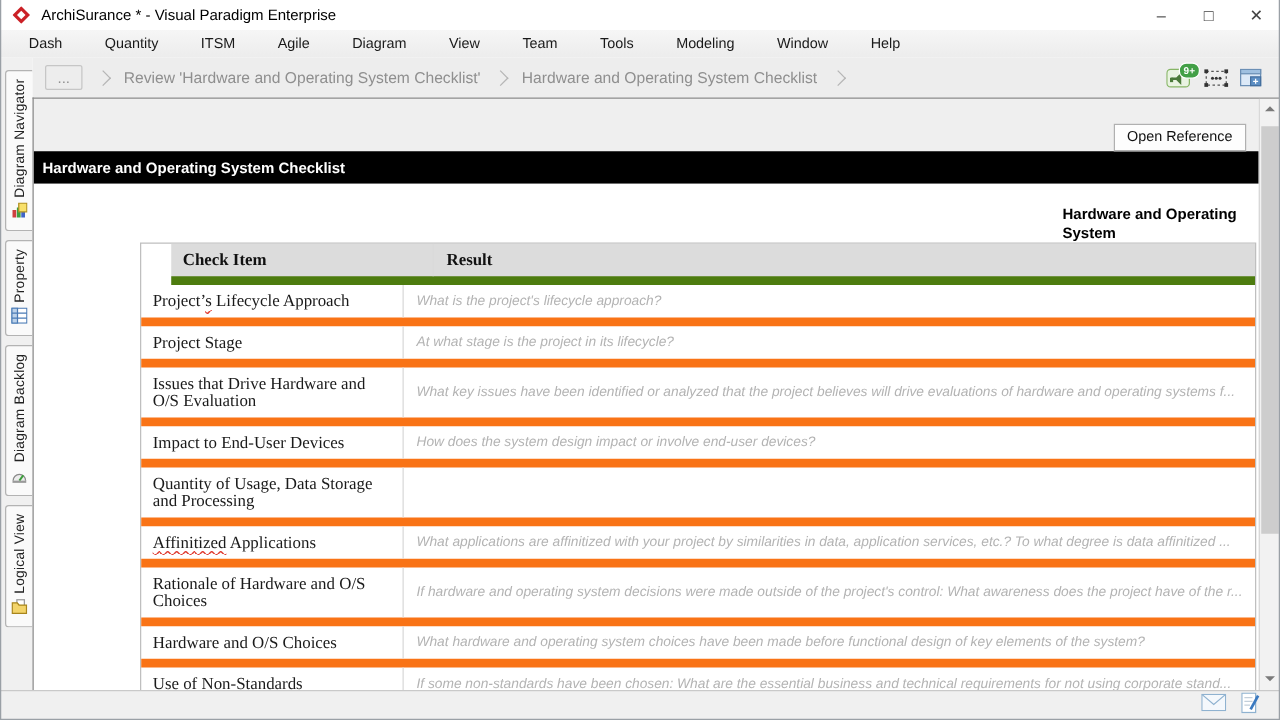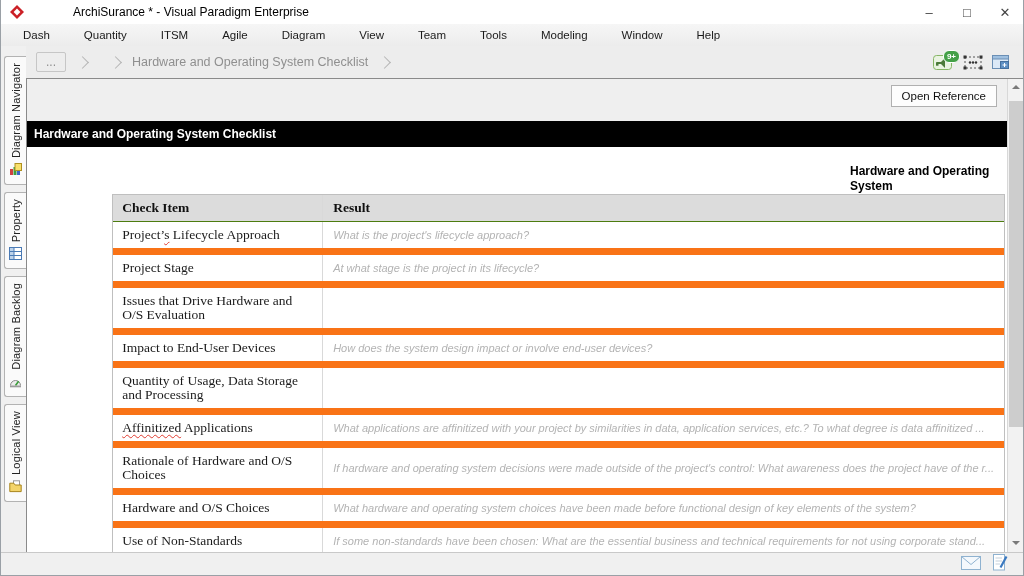--- a/index.html
+++ b/index.html
@@ -3,21 +3,21 @@
 <meta charset="utf-8">
 <style>
   * { box-sizing: border-box; margin: 0; padding: 0; }
   html,body { width:1024px; height:576px; overflow:hidden; }
   body { font-family:"Liberation Sans", sans-serif; background:#fff; position:relative; }
   .frame { position:absolute; inset:0; border:1px solid #9aa0a6; border-top:none; pointer-events:none; z-index:99; }
 
   
   .titlebar { height:24px; background:#fff; display:flex; align-items:center; }
   .logo { margin:0 9px 0 10px; display:flex; }
-  .win-title { font-size:12px; color:#000;margin-left:40px; }
+  .win-title { font-size:12px; color:#000; }
   .win-controls { margin-left:auto; display:flex; height:100%; }
   .win-btn { width:38px; display:flex; align-items:center; justify-content:center; font-size:13px; color:#444; cursor:default; }
 
   
   .menubar { height:22px; background:linear-gradient(#f6f6f6,#ececec); display:flex; align-items:center; padding-left:6px; }
   .menu-item { font-size:11.5px; color:#1a1a1a; padding:0 17px; line-height:22px; }
 
   
   .crumbbar { position:absolute; left:26px; right:0; top:46px; height:32px; background:#ededed; display:flex; align-items:center; padding:0 14px 0 10px; }
   .crumb-box { border:1px solid #c6c6c6; border-radius:2px; padding:2px 9px; font-size:12px; color:#8f8f8f; background:#ededed; }
@@ -28,30 +28,30 @@
   .badge { position:absolute; top:-4px; right:-6px; background:#43a047; color:#fff; font-size:8px; font-weight:bold; line-height:11px; padding:0 3px; border-radius:6px; border:1px solid #fff; }
 
   
   .sidebar { position:absolute; left:0; top:46px; width:26px; bottom:24px; background:#f0f0f0; display:flex; flex-direction:column; align-items:flex-end; padding-top:10px; gap:7px; }
   .side-tab { width:22px; background:#fafafa; border:1px solid #b3b3b3; border-right:none; border-radius:3px 0 0 3px; display:flex; flex-direction:column; align-items:center; padding:6px 0 4px; gap:4px; }
   .side-tab .vtext { writing-mode:vertical-rl; transform:rotate(180deg); font-size:11px; color:#222; letter-spacing:0.2px; }
 
   
   .main { position:absolute; left:26px; top:78px; right:0; bottom:24px; background:#efefef; border-top:1px solid #8a8a8a; border-left:1px solid #8a8a8a; overflow:hidden; }
   .open-ref-row { height:42px; position:relative; }
-  .open-ref { position:absolute; right:27px; top:6px; background:#fdfdfd; border:1px solid #b0b0b0; font-size:11.5px; color:#111; padding:4px 10px; font-family:"Liberation Sans",sans-serif; }
+  .open-ref { position:absolute; right:27px; top:20px; background:#fdfdfd; border:1px solid #b0b0b0; font-size:11.5px; color:#111; padding:4px 10px; font-family:"Liberation Sans",sans-serif; }
   .black-bar { height:26px; margin-right:17px; background:#000; color:#fff; font-size:12px; font-weight:bold; line-height:26px; padding-left:7px; }
   .doc-body { position:absolute; left:0; top:68px; right:17px; bottom:0; background:#fff; display:flex; align-items:flex-end; padding-top:13px;flex-direction:column; }
   .section-label { width:162px; padding:4px 6px 0 5px; font-size:12px; font-weight:bold; color:#000; line-height:15px; }
 
   
   .ctable { flex:1; border:1px solid #bfbfbf; margin-right:2px; background:#fff; }
   .trow { display:flex; border-bottom:7px solid #f97316; min-height:31px; }
   .trow:last-child { border-bottom:none; }
-  .thead { background:#dcdcdc; border-bottom:1px solid #4d7c0f; min-height:27px; }
+  .thead { background:#dcdcdc; border-bottom:7px solid #4d7c0f; min-height:27px;margin-left:24px; }
   .tc-check { width:210px; padding:6px 9px; border-right:1px solid #d9d9d9; font-family:"Liberation Serif", serif; font-size:13.5px; color:#1b1b1b; line-height:14px; }
   .tc-result { flex:1; padding:4px 10px; display:flex; align-items:center; font-size:11px; font-style:italic; color:#b3b3b3; white-space:nowrap; overflow:hidden; }
   .thead .tc-check, .thead .tc-result { font-family:"Liberation Serif", serif; font-weight:bold; font-style:normal; color:#111; font-size:13.5px; align-items:center; display:flex; }
   .squiggle { text-decoration:underline; text-decoration-style:wavy; text-decoration-color:#e03c31; text-decoration-thickness:1px; text-underline-offset:2px; }
 
   
   .vscroll { position:absolute; right:0; top:0; bottom:0; width:17px; background:#f2f2f2; border-left:1px solid #d8d8d8; z-index:2; }
   .sb-btn { position:absolute; left:0; width:16px; height:16px; }
   .sb-up { top:1px; } .sb-down { bottom:1px; }
   .sb-up::after { content:""; position:absolute; left:4px; top:5px; border:4px solid transparent; border-bottom-color:#7a7a7a; border-top:none; }
@@ -89,20 +89,21 @@
   <span class="menu-item">Team</span>
   <span class="menu-item">Tools</span>
   <span class="menu-item">Modeling</span>
   <span class="menu-item">Window</span>
   <span class="menu-item">Help</span>
 </div>
 
 <div class="crumbbar">
   <span class="crumb-box">...</span>
   <span class="chev"></span>
+  <span class="crumb">Review 'Hardware and Operating System Checklist'</span>
   <span class="chev"></span>
   <span class="crumb">Hardware and Operating System Checklist</span>
   <span class="chev"></span>
 
   <div class="crumb-icons">
     <span class="tb-icon">
       <svg width="21" height="17" viewBox="0 0 21 17">
           <rect x="0.5" y="1.5" width="18" height="14" rx="3" fill="#e9f3e1" stroke="#86b565"></rect>
           <polygon points="4,10 8,10 12,14 12,4 8,8 4,8" fill="#4b7a3a"></polygon>
           <rect x="3" y="8.2" width="2.5" height="3.5" fill="#4b7a3a"></rect>
@@ -198,20 +199,21 @@
         <div class="tc-result">What is the project's lifecycle approach?</div>
       </div>
 
       <div class="trow">
         <div class="tc-check">Project Stage</div>
         <div class="tc-result">At what stage is the project in its lifecycle?</div>
       </div>
 
       <div class="trow">
         <div class="tc-check">Issues that Drive Hardware and O/S Evaluation</div>
+        <div class="tc-result">What key issues have been identified or analyzed that the project believes will drive evaluations of hardware and operating systems f...</div>
       </div>
 
 
       <div class="trow">
         <div class="tc-check">Impact to End-User Devices</div>
         <div class="tc-result">How does the system design impact or involve end-user devices?</div>
       </div>
 
       <div class="trow">
         <div class="tc-check">Quantity of Usage, Data Storage and Processing</div>

